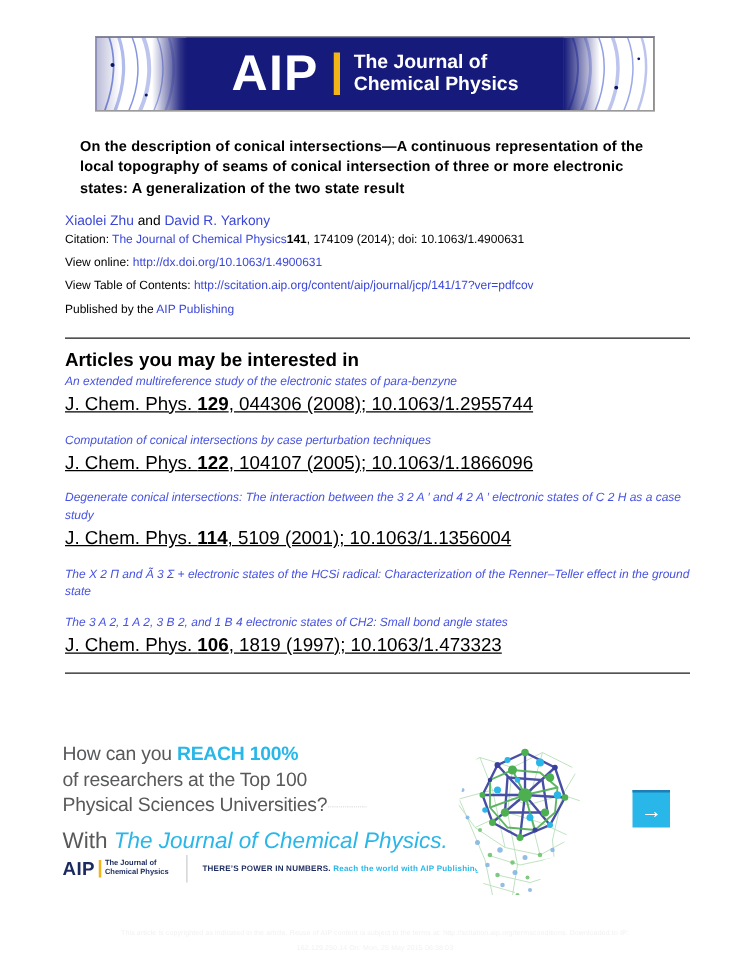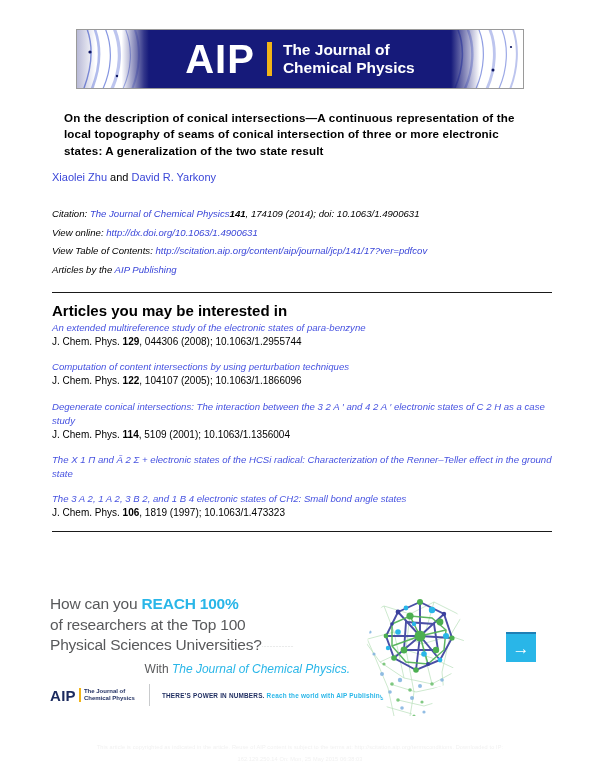--- a/index.html
+++ b/index.html
@@ -101,25 +101,23 @@
     margin: 12px;
   }
   .authors {
     font-size: 11px;
     margin-top: 7px;
     color: #000;
   }
   .lnk { color: #3a46d8; text-align: right; }
 
   .citation {
-    margin-top: 22px;
     font-size: 9.6px;
     line-height: 1.92;
     color: #000;
-    font-style: italic;
   }
   .citation .b { font-weight: bold; }
 
   .rule {
     height: 0;
     border-top: 1.6px solid #1a1a1a;
     margin: 13px 0 0 0;
   }
 
   .sec-head {
@@ -129,23 +127,24 @@
   }
   .rel-list { margin-top: 2px; }
   .rel-item { margin-bottom: 11px; }
   .rel-title {
     font-size: 9.6px;
     color: #4652e0;
     line-height: 1.45;
     font-style: italic;
   }
   .rel-cite {
-    font-size: 10px;
+    font-size: 15px;
     color: #000;
     line-height: 1.45;
+    text-decoration: underline;
   }
   .rel-cite .b { font-weight: bold; }
 
   .rule2 {
     height: 0;
     border-top: 1.8px solid #1a1a1a;
     margin-top: 3px;
   }
 
   
@@ -176,21 +175,21 @@
     display: inline-block;
     font-size: 6px;
     color: #b8babc;
     letter-spacing: -0.5px;
     vertical-align: 2px;
   }
   .ad-with {
     margin-top: 6px;
     text-align: right;
     width: 300px;
-    font-size: 12px;
+    font-size: 18px;
     color: #58595b;
     white-space: nowrap;
   }
   .ad-with i { color: #29b6e8; }
 
   .ad-foot {
     position: absolute;
     left: 6px;
     bottom: 10px;
     display: flex;
@@ -326,43 +325,43 @@
     <div>
       <span>Citation: </span><span class="lnk">The Journal of Chemical Physics</span><span class="b">141</span><span>, 174109 (2014); doi: 10.1063/1.4900631</span>
     </div>
     <div>
       <span>View online: </span><span class="lnk">http://dx.doi.org/10.1063/1.4900631</span>
     </div>
     <div>
       <span>View Table of Contents: </span><span class="lnk">http://scitation.aip.org/content/aip/journal/jcp/141/17?ver=pdfcov</span>
     </div>
     <div>
-      <span>Articles by the </span><span class="lnk">AIP Publishing</span>
+      <span>Published by the </span><span class="lnk">AIP Publishing</span>
     </div>
   </div>
 
   <div class="rule"></div>
 
   <div class="sec-head">Articles you may be interested in</div>
 
   <div class="rel-list">
     <div class="rel-item">
       <div class="rel-title">An extended multireference study of the electronic states of para-benzyne</div>
       <div class="rel-cite"><span>J. Chem. Phys. </span><span class="b">129</span><span>, 044306 (2008); 10.1063/1.2955744</span></div>
     </div>
     <div class="rel-item">
-      <div class="rel-title">Computation of content intersections by using perturbation techniques</div>
+      <div class="rel-title">Computation of conical intersections by case perturbation techniques</div>
       <div class="rel-cite"><span>J. Chem. Phys. </span><span class="b">122</span><span>, 104107 (2005); 10.1063/1.1866096</span></div>
     </div>
     <div class="rel-item">
       <div class="rel-title">Degenerate conical intersections: The interaction between the 3 2 A ′ and 4 2 A ′ electronic states of C 2 H as a case study</div>
       <div class="rel-cite"><span>J. Chem. Phys. </span><span class="b">114</span><span>, 5109 (2001); 10.1063/1.1356004</span></div>
     </div>
     <div class="rel-item">
-      <div class="rel-title">The X 1 Π and Ã 2 Σ + electronic states of the HCSi radical: Characterization of the Renner–Teller effect in the ground state</div>
+      <div class="rel-title">The X 2 Π and Ã 3 Σ + electronic states of the HCSi radical: Characterization of the Renner–Teller effect in the ground state</div>
     </div>
     <div class="rel-item">
       <div class="rel-title">The 3 A 2, 1 A 2, 3 B 2, and 1 B 4 electronic states of CH2: Small bond angle states</div>
       <div class="rel-cite"><span>J. Chem. Phys. </span><span class="b">106</span><span>, 1819 (1997); 10.1063/1.473323</span></div>
     </div>
   </div>
 
   <div class="rule2"></div>
 </div>
 

